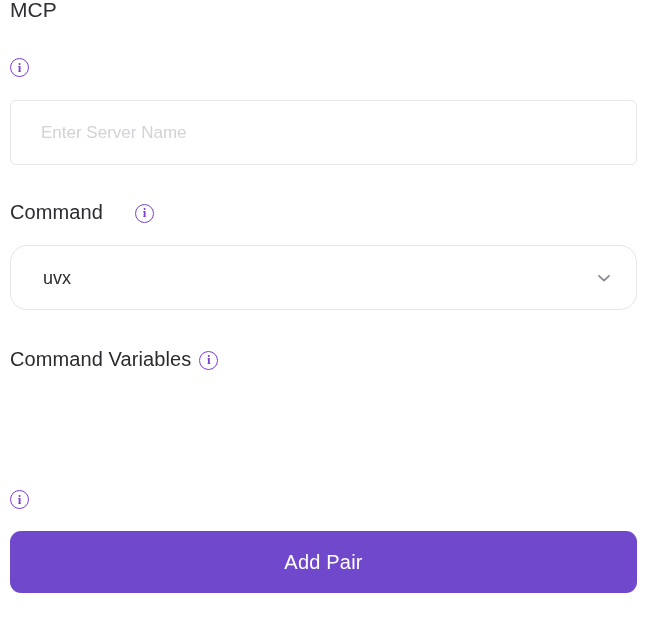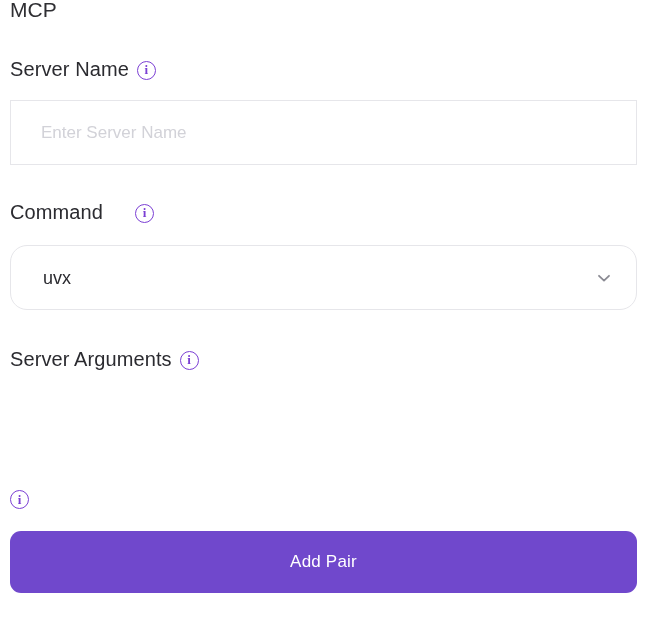--- a/index.html
+++ b/index.html
@@ -74,21 +74,21 @@
   }
 
   
   .text-input {
     position: absolute;
     left: 10px;
     width: 627px;
     height: 65px;
     background: #ffffff;
     border: 1px solid #e6e6ea;
-    border-radius: 0;
+    border-radius: 6px;
     font-family: "Liberation Sans", sans-serif;
     font-size: 17px;
     color: #2b2b30;
     padding: 0 30px;
     outline: none;
   }
   .text-input::placeholder {
     color: #d2d2d8;
     font-size: 17px;
   }
@@ -127,21 +127,21 @@
   .primary-button {
     position: absolute;
     left: 10px;
     width: 627px;
     height: 62px;
     border: none;
     border-radius: 11px;
     background: #7048cc;
     color: #ffffff;
     font-family: "Liberation Sans", sans-serif;
-    font-size: 17px;
+    font-size: 20px;
     font-weight: 500;
     letter-spacing: 0.2px;
     cursor: pointer;
     display: flex;
     align-items: center;
     justify-content: center;
   }
 
   
   #label-server-name       { top: 57px; }
@@ -154,21 +154,20 @@
   #btn-add-pair            { top: 531px; }
 </style>
 </head>
 <body>
 
 <div class="page">
 
   <div class="page-title">MCP</div>
 
   <div class="field-label" id="label-server-name">
-    <span class="label-text">Server Name</span>
     <span class="info-icon">
       <span class="glyph">i</span>
     </span>
   </div>
   <input class="text-input" id="input-server-name" type="text" placeholder="Enter Server Name" style="">
 
   <div class="field-label" id="label-command">
     <span class="label-text">Command</span>
     <span class="info-icon">
       <span class="glyph">i</span>
@@ -177,21 +176,21 @@
   <div class="select-box" id="input-command">
     <span class="select-value">uvx</span>
     <span class="chevron-down">
       <svg width="18" height="18" viewBox="0 0 18 18" aria-hidden="true">
         <path d="M4 6.8 L9 11.6 L14 6.8" fill="none" stroke="#8a8a93" stroke-width="1.8" stroke-linecap="round" stroke-linejoin="round"></path>
       </svg>
     </span>
   </div>
 
   <div class="field-label" id="label-command-arguments">
-    <span class="label-text">Server Arguments</span>
+    <span class="label-text">Command Variables</span>
     <span class="info-icon">
       <span class="glyph">i</span>
     </span>
   </div>
 
   <div class="field-label" id="label-env-vars">
     <span class="info-icon">
       <span class="glyph">i</span>
     </span>
   </div>

